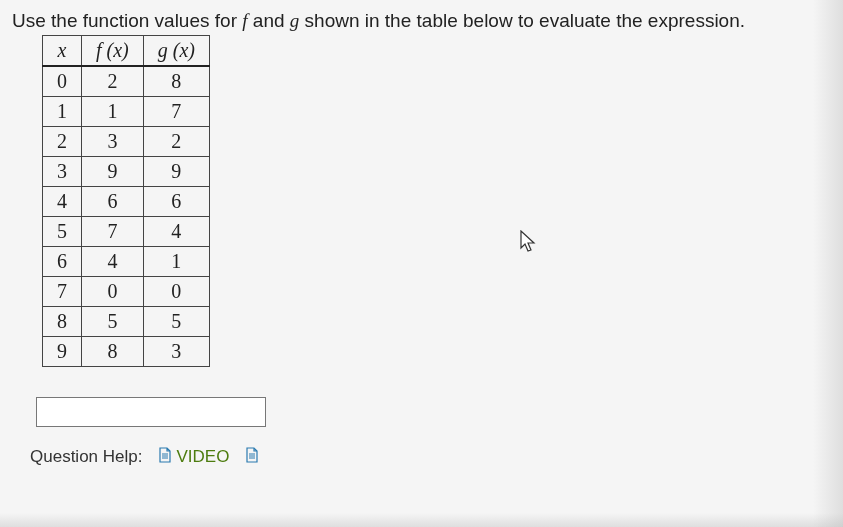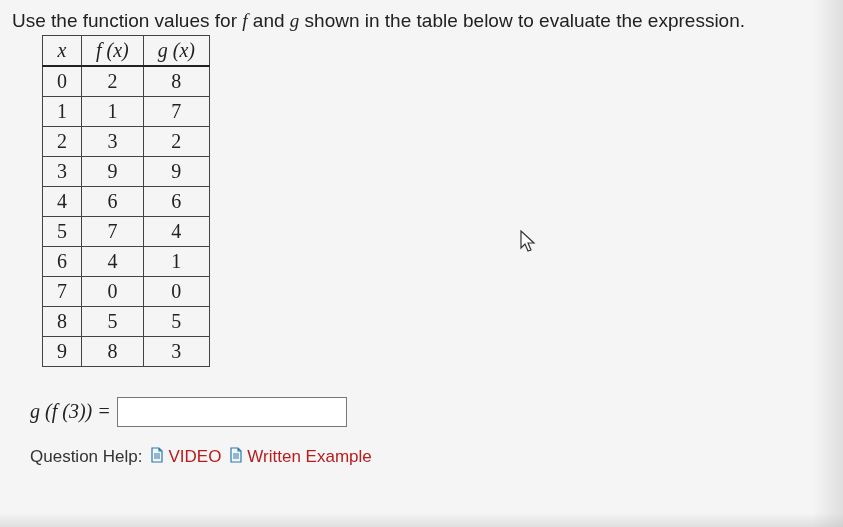--- a/index.html
+++ b/index.html
@@ -63,24 +63,24 @@
       margin-left: 6px;
       font-size: 18px;
       padding: 2px 6px;
     }
     .help-row {
       margin-left: 18px;
       font-size: 17px;
       color: #333;
       display: flex;
       align-items: center;
-      gap: 8px;
+      gap: 16px;
     }
     .help-link {
-      color: #b91c1c;
+      color: #4d7c0f;
       cursor: pointer;
       display: flex;
       align-items: center;
       gap: 4px;
     }
     .help-link svg {
       width: 14px;
       height: 16px;
     }
     .cursor-arrow {
@@ -169,41 +169,39 @@
     </tr>
     <tr>
       <td>9</td>
       <td>8</td>
       <td>3</td>
     </tr>
   </tbody>
 </table>
 
 <div class="answer-row">
-  <span class="expr">g (f (3)) =</span>
   <input class="answer-input" type="text" value="" style="">
 </div>
 
 <div class="help-row">
   <span>Question Help:</span>
   <span class="help-link">
     <span>
       <svg viewBox="0 0 14 16">
           <path fill="none" stroke="#2a7ab0" stroke-width="1.2" d="M2 1 h7 l3 3 v11 h-10 z M9 1 v3 h3 M4 7 h6 M4 9 h6 M4 11 h6"></path>
         </svg>
     </span>
     <span>VIDEO</span>
   </span>
   <span class="help-link">
     <span>
       <svg viewBox="0 0 14 16">
           <path fill="none" stroke="#2a7ab0" stroke-width="1.2" d="M2 1 h7 l3 3 v11 h-10 z M9 1 v3 h3 M4 7 h6 M4 9 h6 M4 11 h6"></path>
         </svg>
     </span>
-    <span>Written Example</span>
   </span>
 </div>
 
 <svg class="cursor-arrow" width="18" height="24" viewBox="0 0 18 24">
   <path d="M1 1 L1 18 L5 14 L8 21 L11 20 L8 13 L14 13 Z" fill="#fff" stroke="#333" stroke-width="1.2"></path>
 </svg>
 
 <div class="fade-right"></div>
 <div class="fade-bottom"></div>
 

